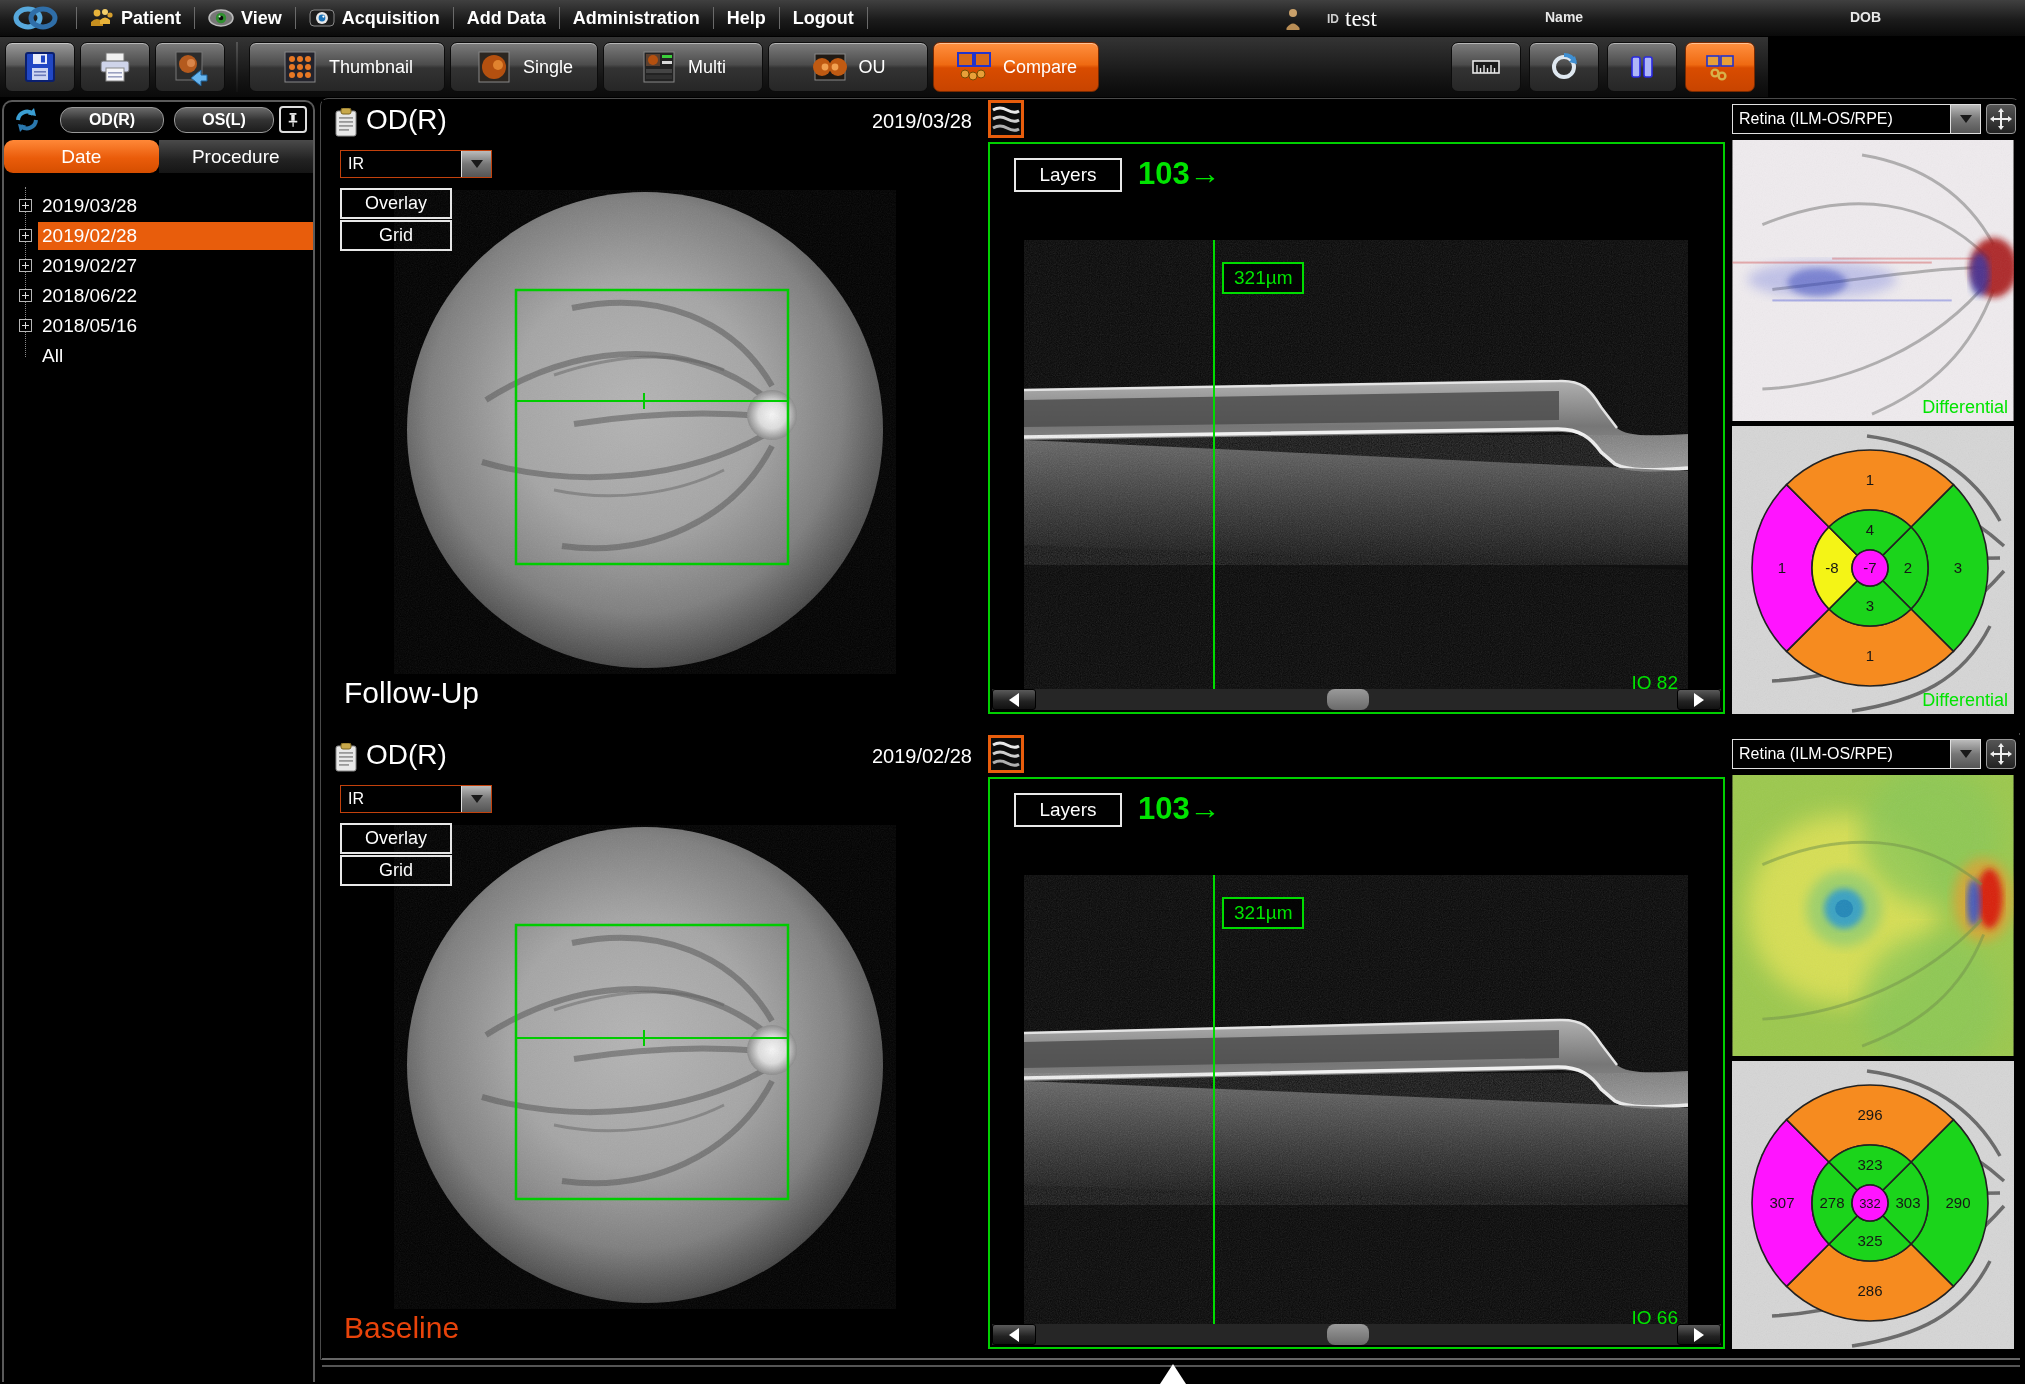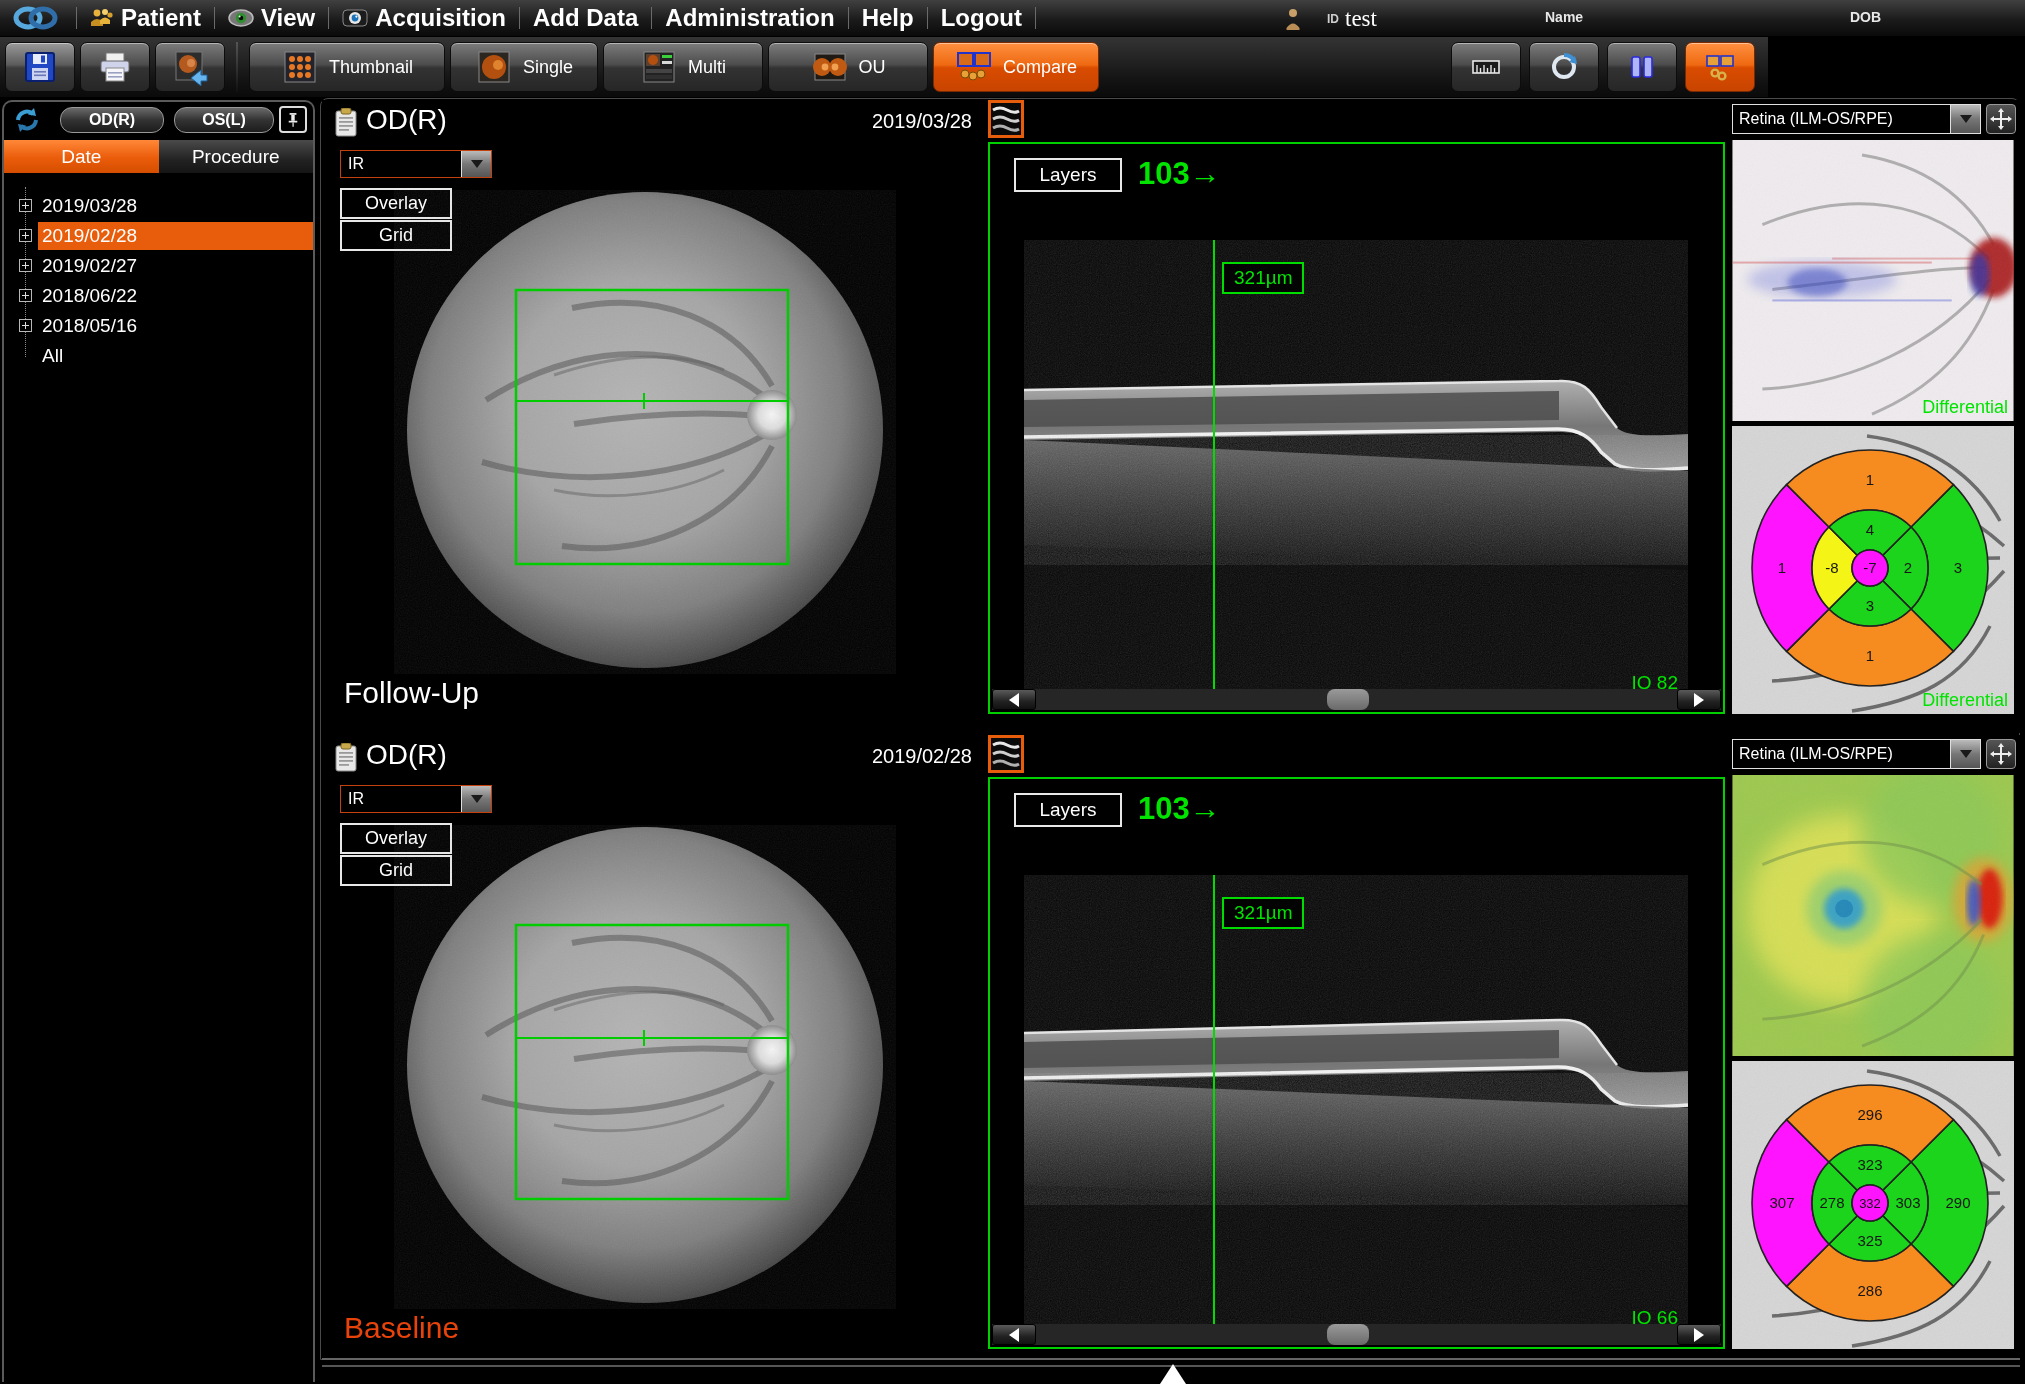--- a/index.html
+++ b/index.html
@@ -5,21 +5,21 @@
   html,body{margin:0;padding:0;background:#000;}
   body{width:2025px;height:1384px;position:relative;overflow:hidden;
        font-family:"Liberation Sans",sans-serif;color:#fff;-webkit-font-smoothing:antialiased;}
   *{box-sizing:border-box;}
 
   
   #menubar{position:absolute;left:0;top:0;width:2025px;height:37px;
     background:linear-gradient(#404040,#1b1b1b 55%,#0a0a0a);
     display:flex;align-items:center;padding:0 6px;border-bottom:1px solid #000;}
   .menu-item{display:flex;align-items:center;gap:7px;padding:0 13px;height:100%;
-    font-size:24px;font-weight:bold;color:#fff;cursor:default;}
+    font-size:18px;font-weight:bold;color:#fff;cursor:default;}
   .menu-sep{width:1px;height:22px;background:#6a6a6a;}
   #logo{margin:0 14px 0 4px;display:flex;align-items:center;}
   #menu-right{position:absolute;left:1285px;top:0;height:37px;display:flex;align-items:center;gap:6px;}
   #id-label{font-size:12px;color:#cfcfcf;font-weight:bold;margin-left:20px;}
   #id-value{font-size:23px;color:#fff;font-family:Liberation Serif, serif;}
   #name-label{position:absolute;left:1545px;top:9px;font-size:14px;font-weight:bold;color:#e8e8e8;}
   #dob-label{position:absolute;left:1850px;top:9px;font-size:14px;font-weight:bold;color:#e8e8e8;}
 
   
   #toolbar{position:absolute;left:0;top:37px;width:1768px;height:60px;
@@ -48,21 +48,21 @@
     background:linear-gradient(#6a6a6a,#333 50%,#1c1c1c);border:1px solid #999;
     color:#fff;font-size:16px;font-weight:bold;display:flex;align-items:center;justify-content:center;cursor:pointer;}
   #od-btn{left:56px;width:104px;}
   #os-btn{left:170px;width:100px;}
   #pin-btn{position:absolute;right:6px;top:4px;width:28px;height:27px;border:2px solid #ddd;border-radius:4px;
     background:#000;display:flex;align-items:center;justify-content:center;cursor:pointer;}
   #sb-tabs{display:flex;height:33px;margin-top:2px;}
   .sb-tab{flex:1;display:flex;align-items:center;justify-content:center;
     font-size:19px;color:#fff;cursor:pointer;
     background:linear-gradient(#4a4a4a,#222 60%,#151515);}
-  .sb-tab.active{background:linear-gradient(#ff8838,#ea5c0a 55%,#d54e00);}
+  .sb-tab.active{background:linear-gradient(#ff8838,#ea5c0a 55%,#d54e00);border-radius:9px;}
   #sb-tree{position:relative;padding-top:18px;}
   .tree-item{position:relative;height:30px;display:flex;align-items:center;cursor:pointer;}
   .tree-item .lbl{position:absolute;left:38px;font-size:19px;color:#fff;white-space:nowrap;}
   .tree-item.selected .sel-bg{position:absolute;left:34px;right:0;top:1px;bottom:1px;background:#e85d0c;}
   .tree-item .lbl{z-index:2;}
   .plusbox{position:absolute;left:15px;top:8px;width:13px;height:13px;border:1px solid #b8b8b8;background:#000;z-index:2;}
   .plusbox::before{content:"";position:absolute;left:2px;top:5px;width:7px;height:1px;background:#ddd;}
   .plusbox::after{content:"";position:absolute;left:5px;top:2px;width:1px;height:7px;background:#ddd;}
   .tree-rail{position:absolute;left:21px;top:14px;bottom:14px;width:0;border-left:1px dotted #888;}
 

